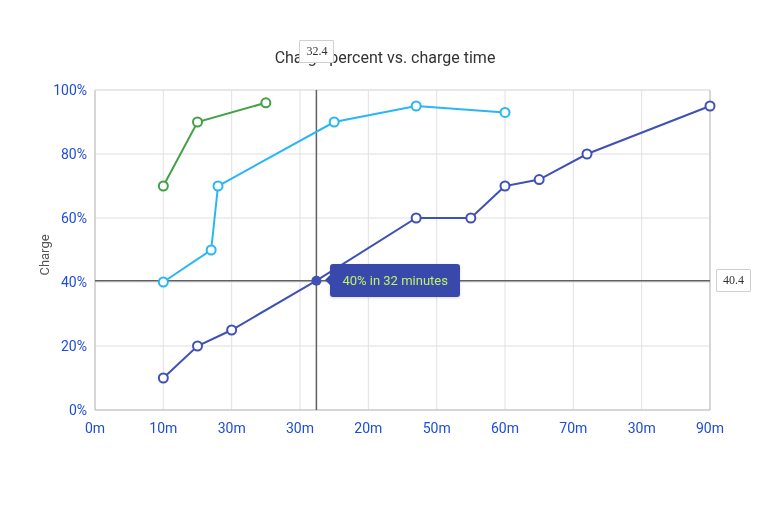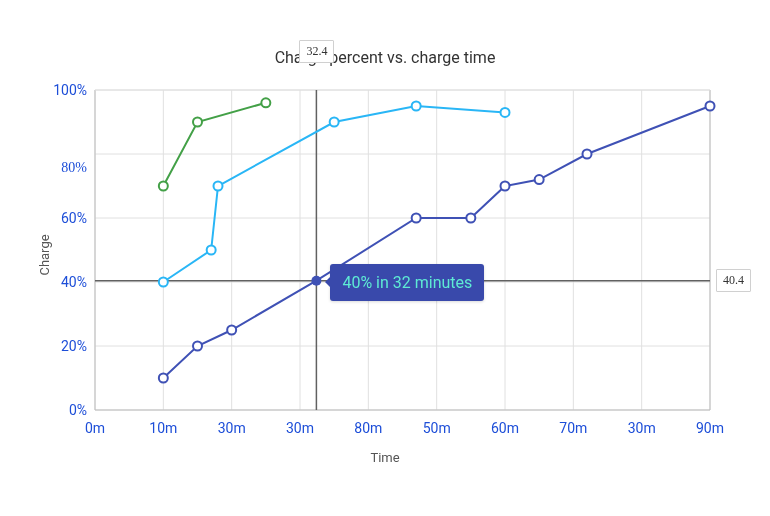--- a/index.html
+++ b/index.html
@@ -56,22 +56,22 @@
     border: 1px solid #d0d0d0;
     font-size: 12px;
     padding: 3px 6px;
     color: #333;
     border-radius: 1px;
     font-family: Liberation Serif, serif;
   }
   .annotation {
     position: absolute;
     background: #3949ab;
-    color: #5eead4;
-    font-size: 16px;
+    color: #bef264;
+    font-size: 13px;
     padding: 9px 12px;
     border-radius: 3px;
     white-space: nowrap;
     box-shadow: 0 1px 3px rgba(0,0,0,.15);
   }
   .annotation::before {
     content: "";
     position: absolute;
     left: -5px;
     top: 50%;
@@ -80,21 +80,20 @@
     border-right-color: #3949ab;
     border-left: none;
   }
 </style>
 </head>
 <body>
 
 <div class="stage">
   <div class="title">Charge percent vs. charge time</div>
   <div class="ylabel">Charge</div>
-  <div class="xlabel">Time</div>
 
   <svg class="plot" width="770" height="516">
     <g id="grid">
         <line x1="95" x2="95" y1="90" y2="410" stroke="#e0e0e0" stroke-width="1"></line>
         <line x1="163.33333333333331" x2="163.33333333333331" y1="90" y2="410" stroke="#e0e0e0" stroke-width="1"></line>
         <line x1="231.66666666666666" x2="231.66666666666666" y1="90" y2="410" stroke="#e0e0e0" stroke-width="1"></line>
         <line x1="300" x2="300" y1="90" y2="410" stroke="#e0e0e0" stroke-width="1"></line>
         <line x1="368.3333333333333" x2="368.3333333333333" y1="90" y2="410" stroke="#e0e0e0" stroke-width="1"></line>
         <line x1="436.6666666666667" x2="436.6666666666667" y1="90" y2="410" stroke="#e0e0e0" stroke-width="1"></line>
         <line x1="505" x2="505" y1="90" y2="410" stroke="#e0e0e0" stroke-width="1"></line>
@@ -144,33 +143,33 @@
     <g id="highlight">
         <circle cx="316.4" cy="280.72" r="5" fill="#3f51b5"></circle>
       </g>
   </svg>
 
   <div id="xticks">
       <div class="tickx" style="left: 95px; top: 420px;">0m</div>
       <div class="tickx" style="left: 163.333px; top: 420px;">10m</div>
       <div class="tickx" style="left: 231.667px; top: 420px;">30m</div>
       <div class="tickx" style="left: 300px; top: 420px;">30m</div>
-      <div class="tickx" style="left: 368.333px; top: 420px;">80m</div>
+      <div class="tickx" style="left: 368.333px; top: 420px;">20m</div>
       <div class="tickx" style="left: 436.667px; top: 420px;">50m</div>
       <div class="tickx" style="left: 505px; top: 420px;">60m</div>
       <div class="tickx" style="left: 573.333px; top: 420px;">70m</div>
       <div class="tickx" style="left: 641.667px; top: 420px;">30m</div>
       <div class="tickx" style="left: 710px; top: 420px;">90m</div>
     </div>
   <div id="yticks">
       <div class="ticky" style="left: 87px; top: 410px;">0%</div>
       <div class="ticky" style="left: 87px; top: 346px;">20%</div>
       <div class="ticky" style="left: 87px; top: 282px;">40%</div>
       <div class="ticky" style="left: 87px; top: 218px;">60%</div>
-      <div class="ticky" style="left: 87px; top: 168px; font-family: Liberation Serif, serif;">80%</div>
+      <div class="ticky" style="left: 87px; top: 154px;">80%</div>
       <div class="ticky" style="left: 87px; top: 90px;">100%</div>
     </div>
 
   <div class="badge" id="badge-x" style="left: 299.4px; top: 40px;">32.4</div>
   <div class="badge" id="badge-y" style="left: 716px; top: 268.72px;">40.4</div>
 
   <div class="annotation" id="anno" style="left: 330.4px; top: 263.72px;">40% in 32 minutes</div>
 </div>
 
 </body></html>

